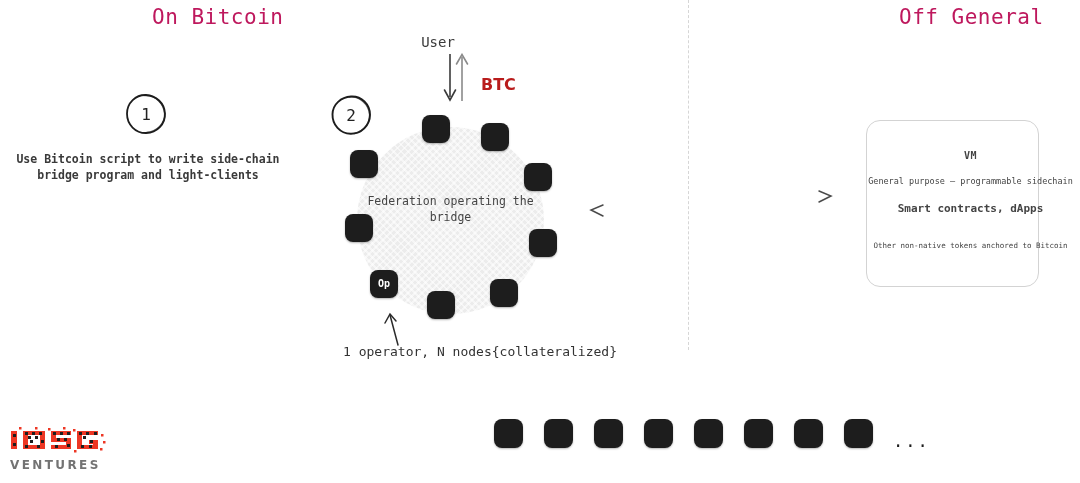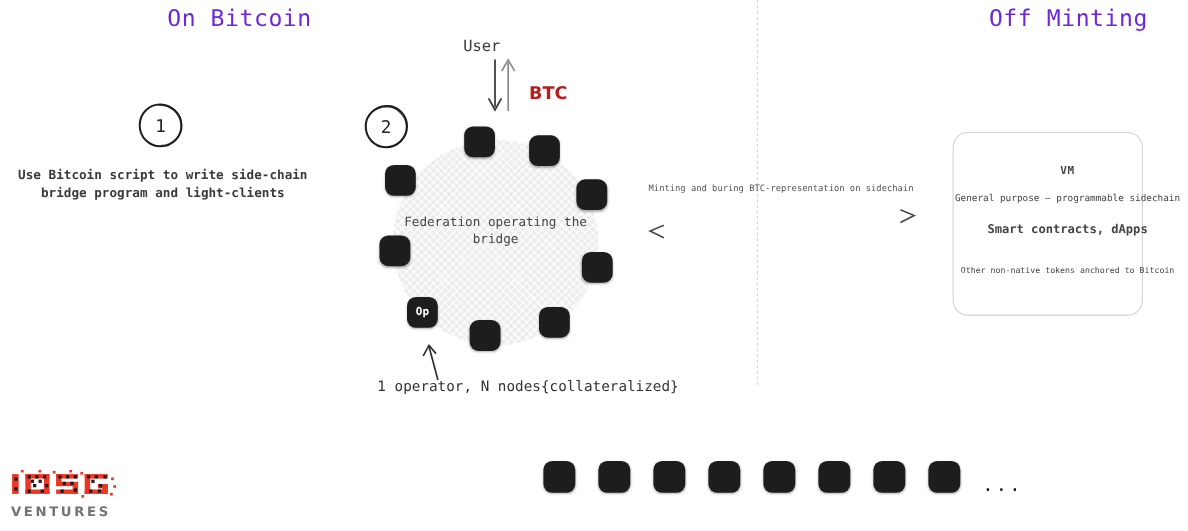--- a/index.html
+++ b/index.html
@@ -21,21 +21,21 @@
     left: 0; top: 0;
     width: 1080px;
     height: 483px;
   }
 
   
   .heading {
     position: absolute;
     font-family: "DejaVu Sans Mono", "Liberation Mono", monospace;
     font-size: 21px;
-    color: #6d28d9;
+    color: #be185d;
     letter-spacing: 0.5px;
     white-space: nowrap;
   }
   #heading-on  { left: 152px; top: 5px; }
   #heading-off { left: 899px; top: 5px; }
 
   
   #divider {
     position: absolute;
     left: 688px;
@@ -263,21 +263,21 @@
     letter-spacing: 2.4px;
     color: #737373;
   }
 </style>
 </head>
 <body>
 
 <div class="canvas">
 
   <div class="heading" id="heading-on">On Bitcoin</div>
-  <div class="heading" id="heading-off">Off Minting</div>
+  <div class="heading" id="heading-off">Off General</div>
 
   <div id="divider"></div>
 
   <div class="step-marker" id="step-1">
     <svg width="44" height="44" viewBox="0 0 44 44">
       <path d="M22 3 C32 3.5 40.5 11 41 21.5 C41.5 32 33 40.8 22.2 41 C11.5 41.2 3 32.6 3 21.8 C3 11 11.8 2.6 22 3 Z" fill="none" stroke="#1d1d1d" stroke-width="1.8" stroke-linecap="round"></path>
       <path d="M21 3.6 C31.6 3 40 11.6 40.6 21.8 C41.2 31.5 32.8 40 22.6 40.4" fill="none" stroke="#1d1d1d" stroke-width="1.4" stroke-linecap="round" opacity="0.7"></path>
     </svg>
     <span class="num">1</span>
   </div>
@@ -323,21 +323,20 @@
     </div>
 
   <div id="operator-arrow">
     <svg width="24" height="34" viewBox="0 0 24 34">
       <line x1="15" y1="33" x2="7" y2="3" stroke="#2b2b2b" stroke-width="1.5" stroke-linecap="round"></line>
       <path d="M2 11 L7 2 L13 9" fill="none" stroke="#2b2b2b" stroke-width="1.5" stroke-linecap="round"></path>
     </svg>
   </div>
   <div id="operator-caption">1 operator, N nodes{collateralized}</div>
 
-  <div id="bridge-caption">Minting and buring BTC-representation on sidechain</div>
   <div id="bridge-arrows">
     <svg width="246" height="30" viewBox="0 0 246 30">
       <defs>
         <linearGradient id="gradR" x1="0" y1="0" x2="1" y2="0">
           <stop offset="0%" stop-color="#c9c9c9"></stop>
           <stop offset="100%" stop-color="#4a4a4a"></stop>
         </linearGradient>
         <linearGradient id="gradL" x1="0" y1="0" x2="1" y2="0">
           <stop offset="0%" stop-color="#4a4a4a"></stop>
           <stop offset="100%" stop-color="#d8d8d8"></stop>

